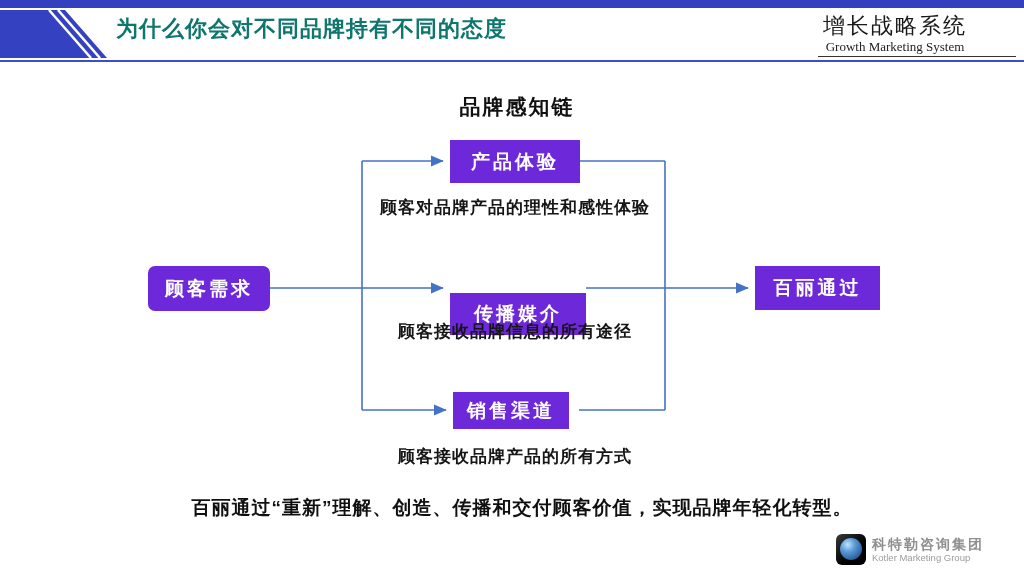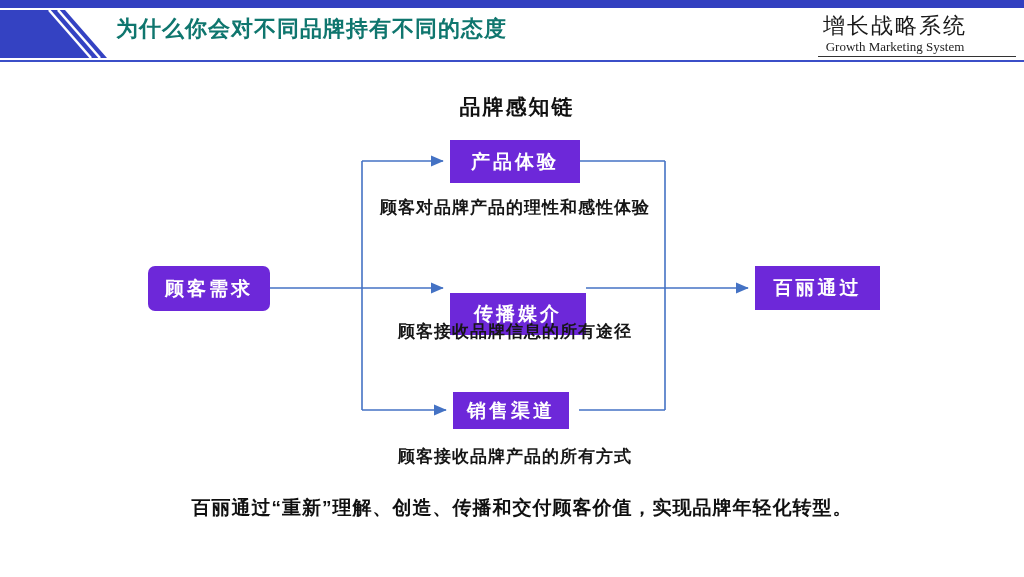--- a/index.html
+++ b/index.html
@@ -111,14 +111,23 @@
   <div class="node node-media">传播媒介</div>
   <div class="node node-channel">销售渠道</div>
   <div class="node node-perception">百丽通过</div>
 
   <div class="caption cap-0">顾客对品牌产品的理性和感性体验</div>
   <div class="caption cap-1">顾客接收品牌信息的所有途径</div>
   <div class="caption cap-2">顾客接收品牌产品的所有方式</div>
 
   <div class="summary">百丽通过“重新”理解、创造、传播和交付顾客价值，实现品牌年轻化转型。</div>
 
+  <div class="logo">
+    <div class="logo-mark">
+      <div class="logo-globe"></div>
+    </div>
+    <div class="logo-text">
+      <div class="logo-cn">科特勒咨询集团</div>
+      <div class="logo-en">Kotler Marketing Group</div>
+    </div>
+  </div>
 
 </div>
 
 </body></html>

